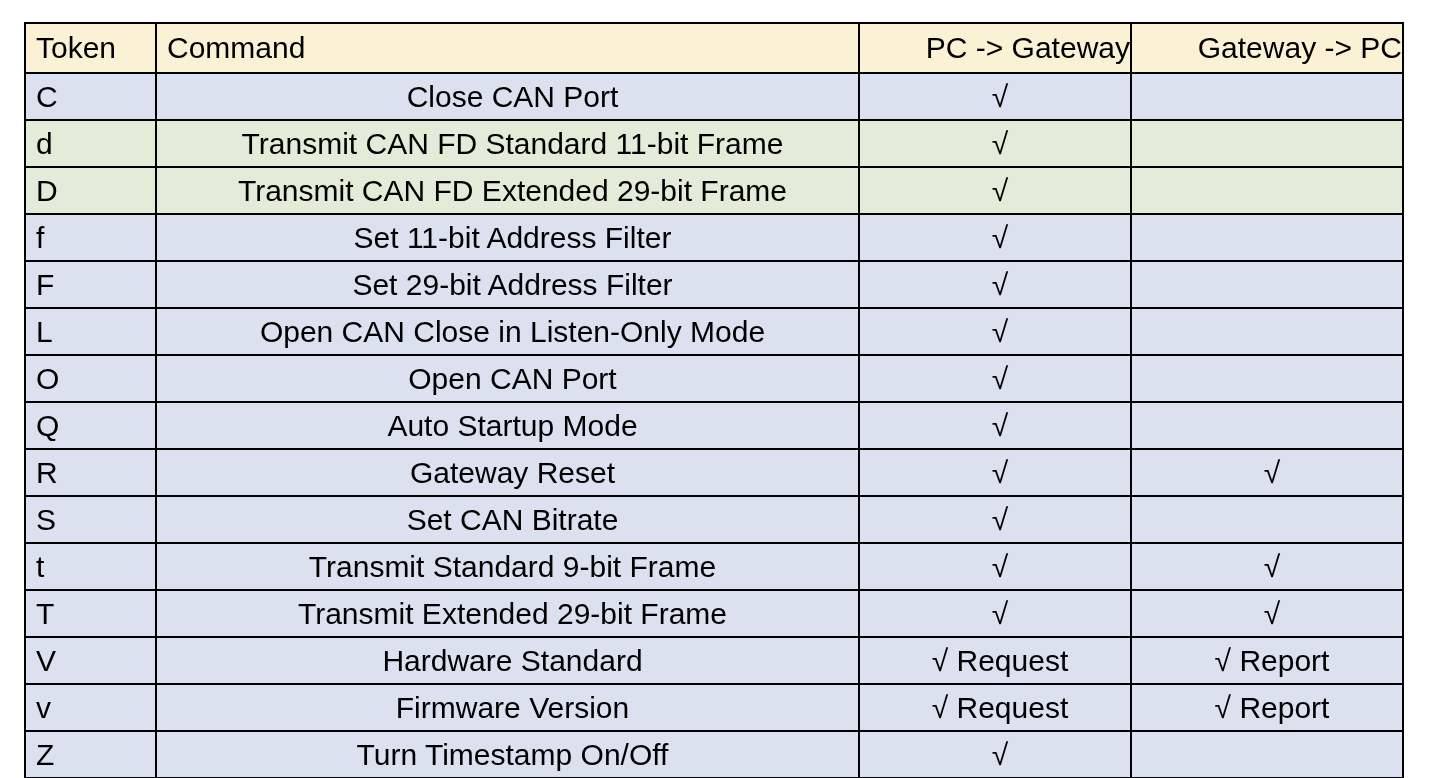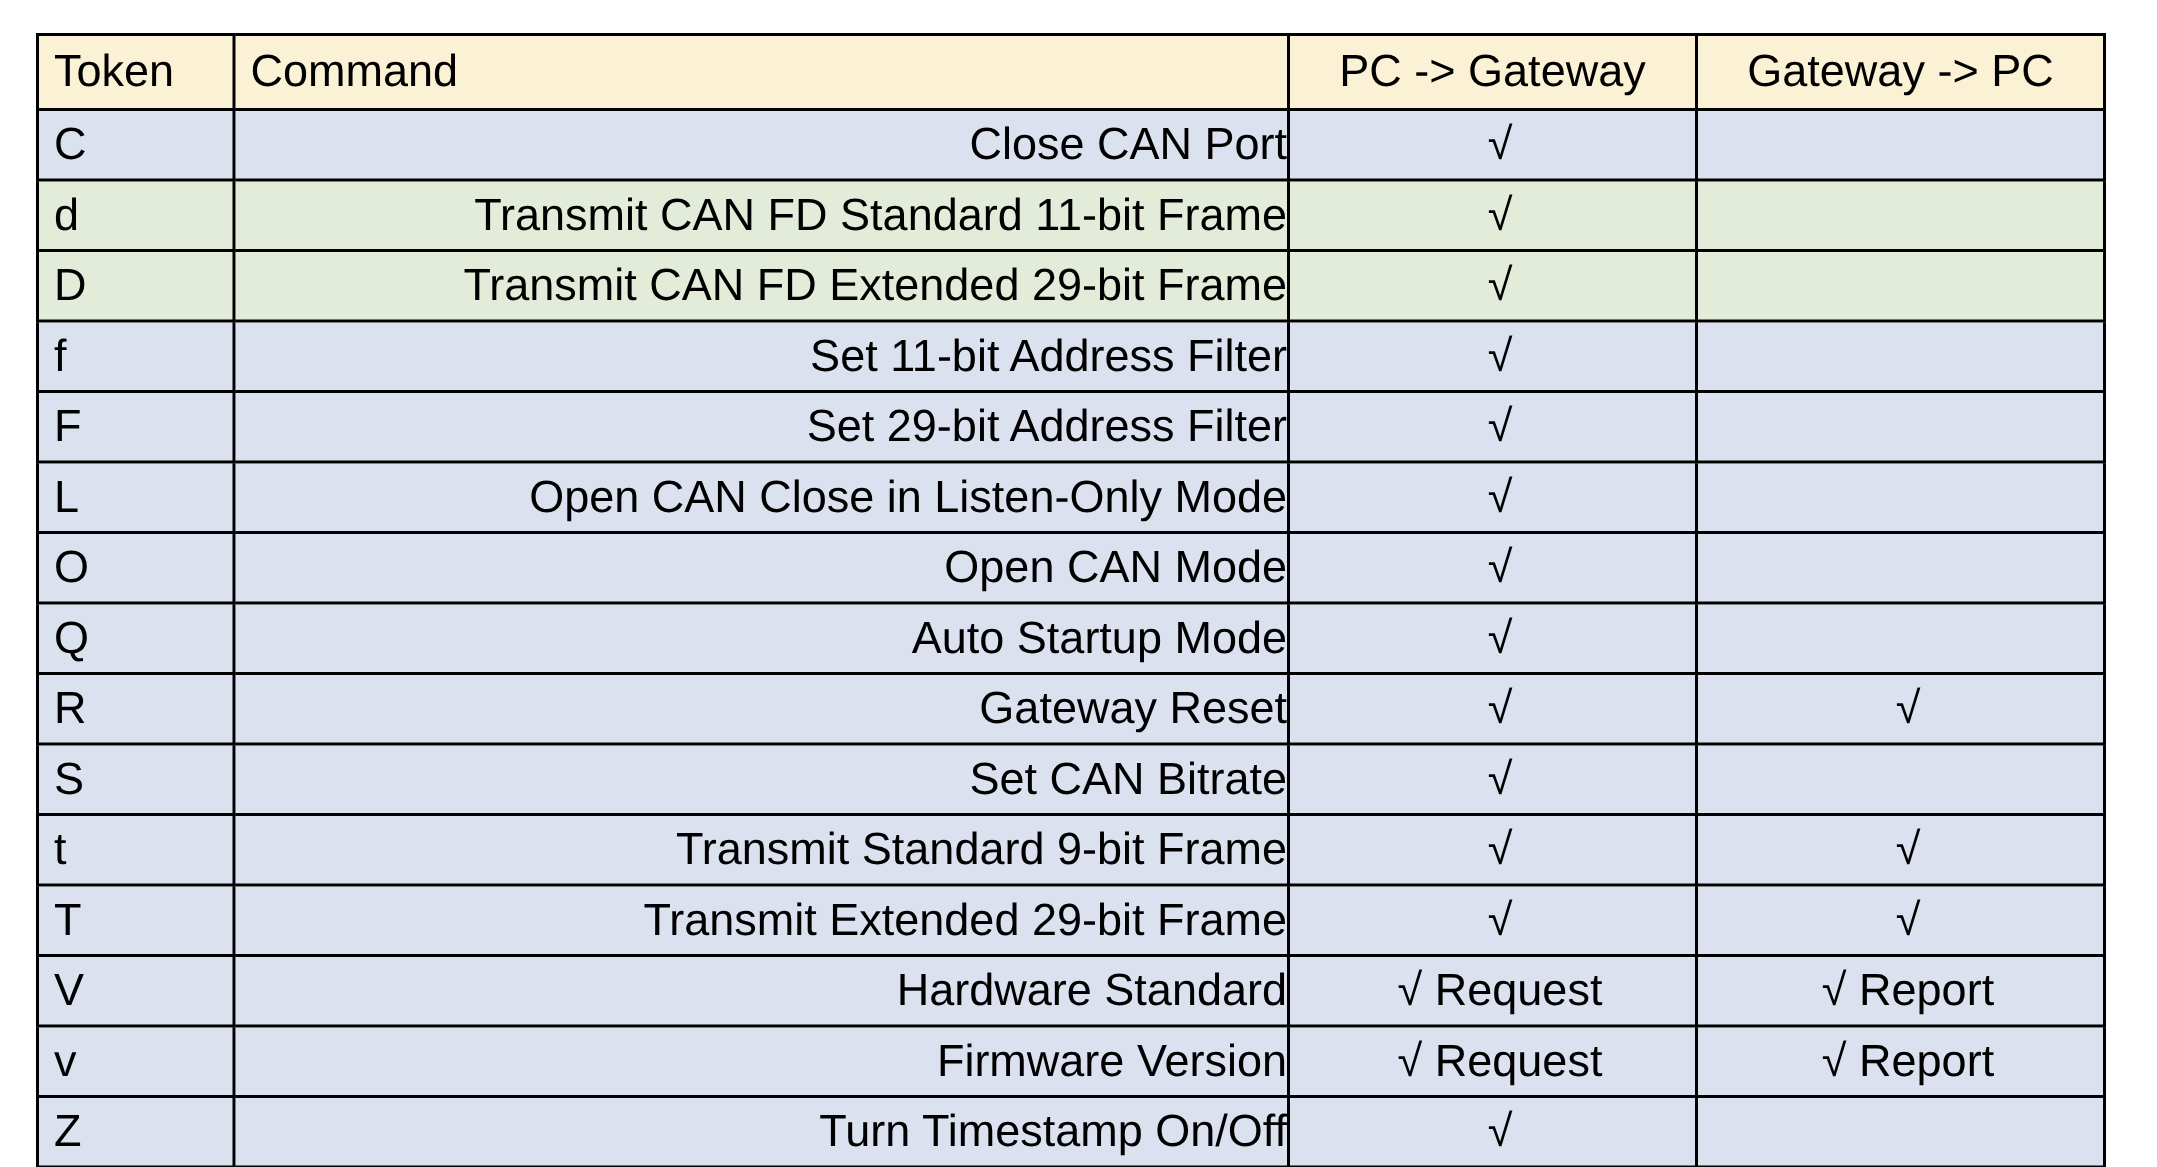--- a/index.html
+++ b/index.html
@@ -48,28 +48,28 @@
     box-sizing: border-box;
   }
   #command-table thead th {
     background: #fbf2d5;
     height: 48px;
     line-height: 48px;
     text-align: left;
     font-weight: 400;
   }
   #command-table thead th.center {
-    text-align: center;
+    text-align: right;
     padding-left: 0;
   }
   tr.row-blue  td { background: #dce1f0; }
   tr.row-green td { background: #e3ebd9; }
 
   td.col-token   { text-align: left; }
-  td.col-command { text-align: right; }
+  td.col-command { text-align: center; }
   td.col-flag    { text-align: center; padding-left: 0; }
 </style>
 </head>
 <body>
 
 <div id="page">
   <table id="command-table">
     <colgroup>
       <col class="c-token">
       <col class="c-command">
@@ -116,21 +116,21 @@
           <td class="col-flag"></td>
         </tr>
         <tr class="row-blue">
           <td class="col-token">L</td>
           <td class="col-command">Open CAN Close in Listen-Only Mode</td>
           <td class="col-flag">√</td>
           <td class="col-flag"></td>
         </tr>
         <tr class="row-blue">
           <td class="col-token">O</td>
-          <td class="col-command">Open CAN Mode</td>
+          <td class="col-command">Open CAN Port</td>
           <td class="col-flag">√</td>
           <td class="col-flag"></td>
         </tr>
         <tr class="row-blue">
           <td class="col-token">Q</td>
           <td class="col-command">Auto Startup Mode</td>
           <td class="col-flag">√</td>
           <td class="col-flag"></td>
         </tr>
         <tr class="row-blue">

